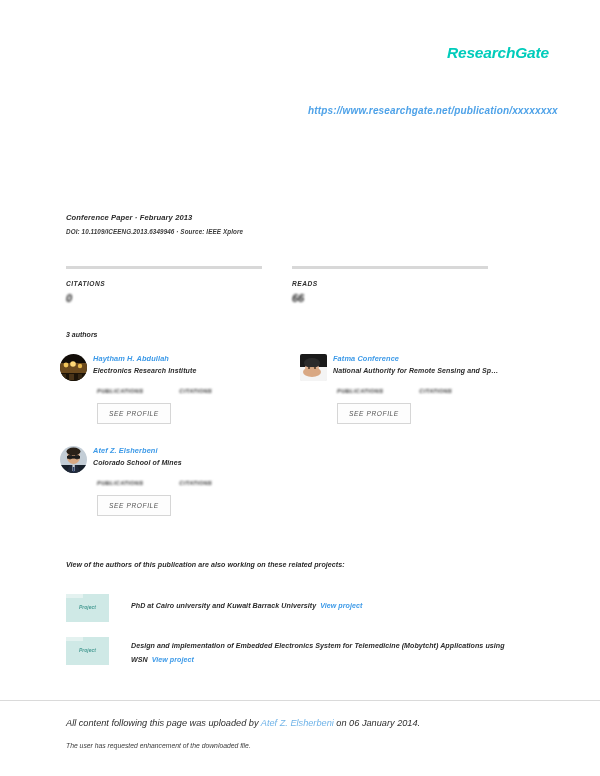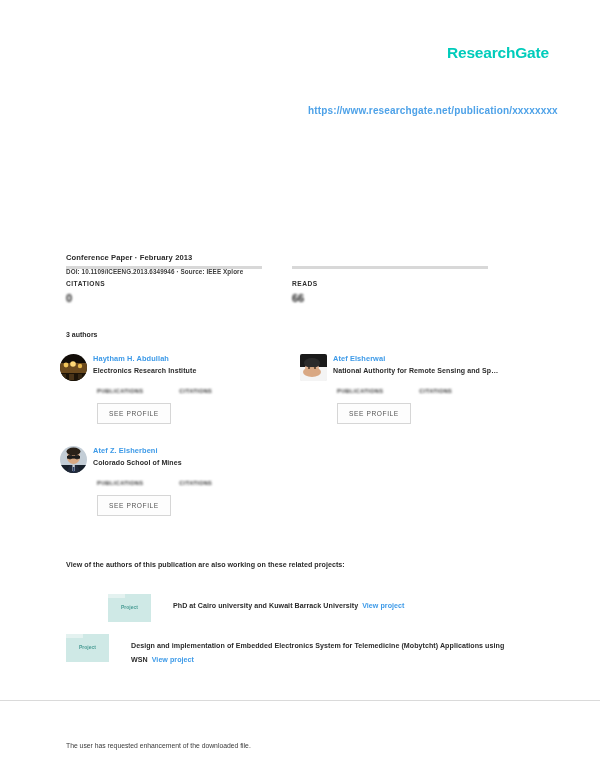--- a/index.html
+++ b/index.html
@@ -9,20 +9,21 @@
   }
   body {
     font-family: "Liberation Sans", sans-serif;
   }
   .page {
     position: relative;
     width: 600px;
     height: 776px;
     background: #ffffff;
     overflow: hidden;
+    font-style: italic;
   }
 
   
   .rg-logo {
     position: absolute;
     left: 447px;
     top: 44px;
     font-size: 15.5px;
     font-weight: bold;
     letter-spacing: -0.2px;
@@ -41,21 +42,20 @@
     filter: blur(0.75px);
     white-space: nowrap;
   }
 
   
   .paper-meta {
     position: absolute;
     left: 66px;
     top: 213px;
     filter: blur(0.65px);
-    margin-top: 40px;
   }
   .paper-type {
     font-size: 7.6px;
     font-weight: bold;
     color: #2b2b2b;
     letter-spacing: 0.1px;
     white-space: nowrap;
   }
   .paper-doi {
     margin-top: 6px;
@@ -193,22 +193,22 @@
     color: #2b2b2b;
     letter-spacing: 0.05px;
     filter: blur(0.7px);
   }
   .project {
     position: absolute;
     left: 66px;
     display: flex;
     align-items: flex-start;
   }
-  .p0 { top: 594px; margin-left: 42px; }
-  .p1 { top: 634px; }
+  .p0 { top: 594px; }
+  .p1 { top: 634px; align-items: center; }
   .proj-icon {
     width: 43px;
     height: 28px;
     background: #cfe9e6;
     position: relative;
     flex: 0 0 auto;
   }
   .proj-icon .tab {
     position: absolute;
     left: 0; top: 0;
@@ -335,21 +335,21 @@
             <rect x="0" y="0" width="27" height="13" fill="#1a1a1a"></rect>
             <rect x="0" y="13" width="27" height="14" fill="#f4f4f4"></rect>
             <ellipse cx="12" cy="14" rx="7" ry="6" fill="#e8b99a"></ellipse>
             <ellipse cx="12" cy="9" rx="8" ry="5" fill="#2b2b2b"></ellipse>
             <ellipse cx="12" cy="18" rx="9" ry="5" fill="#d9a883"></ellipse>
             <circle cx="9" cy="14" r="0.9" fill="#3a2a1d"></circle>
             <circle cx="15" cy="14" r="0.9" fill="#3a2a1d"></circle>
           </svg>
         </div>
         <div class="author-info">
-          <div class="author-name">Atef Elsherwai</div>
+          <div class="author-name">Fatma Conference</div>
           <div class="author-affil">National Authority for Remote Sensing and Sp…</div>
         </div>
       </div>
       <div class="author-stats">
         <div class="astat">PUBLICATIONS</div>
         <div class="astat second">CITATIONS</div>
       </div>
       <div class="see-profile">SEE PROFILE</div>
     </div>
 
@@ -400,16 +400,19 @@
       <div class="tab"></div>
       <div class="ptxt">Project</div>
     </div>
     <div class="proj-text">
       <span>Design and implementation of Embedded Electronics System for Telemedicine (Mobytcht) Applications using WSN</span><span class="view-project">View project</span>
     </div>
   </div>
 
   <div class="footer-rule"></div>
 
+  <div class="footer-line1">
+    <span>All content following this page was uploaded by </span><a href="#">Atef Z. Elsherbeni</a><span> on 06 January 2014.</span>
+  </div>
 
   <div class="footer-line2">The user has requested enhancement of the downloaded file.</div>
 
 </div>
 
 </body></html>

